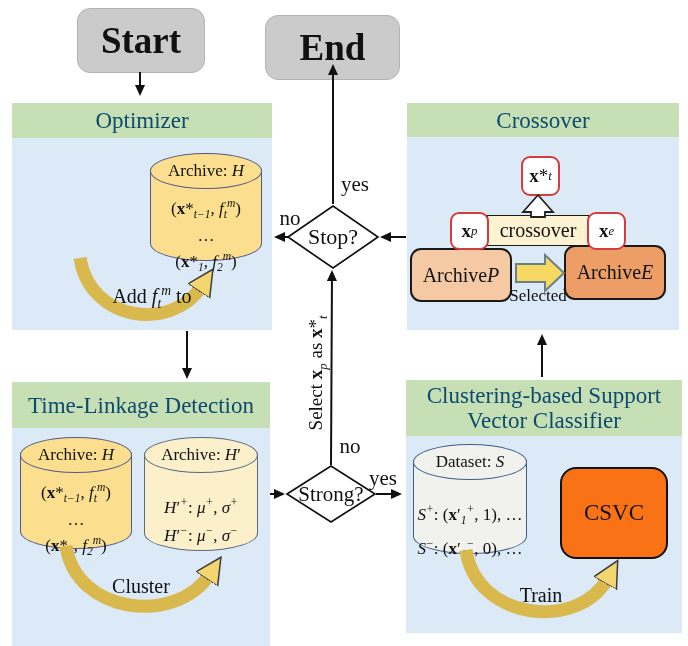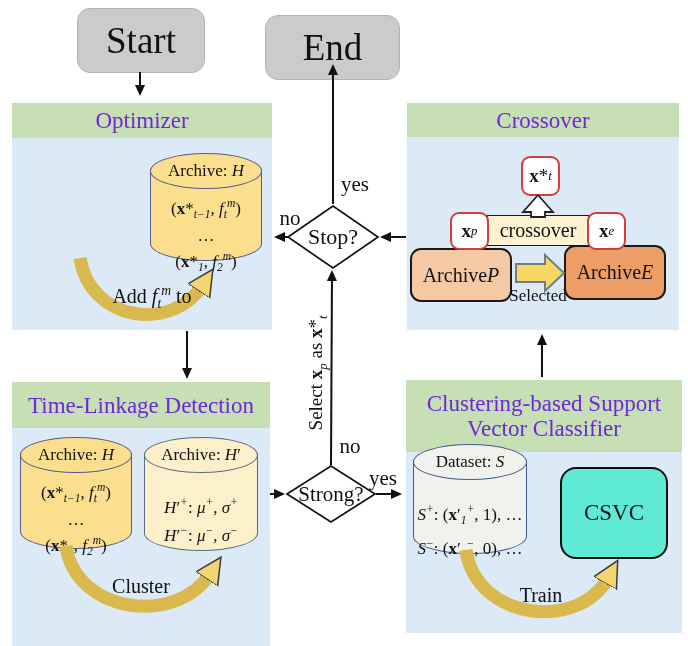--- a/index.html
+++ b/index.html
@@ -4,28 +4,28 @@
 <style>
   html,body { margin:0; padding:0; background:#ffffff; }
   #canvas {
     position:relative; width:688px; height:646px; background:#ffffff;
     font-family:"Liberation Serif", serif; color:#111; overflow:hidden;
   }
   
   .terminal {
     position:absolute; background:#cbcbcb; border:1px solid #b3b3b3;
     border-radius:13px; display:flex; align-items:center; justify-content:center;
-    font-size:37px; color:#111;
+    font-size:37px; color:#111;font-weight:bold;
   }
   
   .panel { position:absolute; background:#dce9f6; }
   .panel .hdr {
     position:absolute; left:0; right:0; top:0; background:#c7dfb5;
     display:flex; align-items:center; justify-content:center; text-align:center;
-    font-size:23px; line-height:25px; color:#6d28d9;
+    font-size:23px; line-height:25px; color:#0c4a6e;
   }
   
   .cyl { position:absolute; }
   .cyl-cap {
     position:absolute; left:0; right:0; top:0; height:34px; border-radius:50%;
     border:1.5px solid var(--bc); background:var(--fc); z-index:2;
     display:flex; align-items:center; justify-content:center; font-size:17px;
   }
   .cyl-body {
     position:absolute; left:0; right:0; top:16px; bottom:0;
@@ -53,21 +53,21 @@
     display:flex; align-items:center; justify-content:center; font-size:20px;
   }
   .obox {
     position:absolute; border:2px solid #1a1a1a; border-radius:11px; z-index:2;
     display:flex; flex-direction:row; align-items:center; justify-content:center;
     font-size:20px; line-height:23px; text-align:center;
   }
   .obox.peach { background:#f5c9a4; }
   .obox.orange { background:#ec9e66; }
   .csvcbox {
-    position:absolute; background:#5eead4; border:2px solid #111; border-radius:16px;
+    position:absolute; background:#f97316; border:2px solid #111; border-radius:16px;
     display:flex; align-items:center; justify-content:center; font-size:23px; z-index:2;
   }
   
   #wires { position:absolute; left:0; top:0; z-index:4; pointer-events:none; }
   .lbl { position:absolute; z-index:5; text-align:center; color:#111; }
   .lbl.edge { font-size:21px; }
   .lbl.small { font-size:17px; }
   .lbl.mid { font-size:20px; }
   .lbl.diamond { font-size:22px; }
   .rot { transform:rotate(-90deg); transform-origin:center center; white-space:nowrap; font-size:19px; }
@@ -140,21 +140,21 @@
         <span class="m">Archive: <i>H</i>′</span>
       </div>
       <div class="cyl-lines two m">
         <div><i>H</i>′<sup>+</sup>: <i>μ</i><sup>+</sup>, <i>σ</i><sup>+</sup></div>
         <div><i>H</i>′<sup>−</sup>: <i>μ</i><sup>−</sup>, <i>σ</i><sup>−</sup></div>
       </div>
     </div>
   </div>
 
   <div class="panel" style="left:406px;top:380px;width:276px;height:253px">
-    <div class="hdr" style="height:56px;padding:8px 10px">Clustering-based Support Vector Classifier</div>
+    <div class="hdr" style="height:56px;padding:0 10px">Clustering-based Support Vector Classifier</div>
     <div class="cyl lgray" style="left:7px;top:64px;width:114px;height:110px">
       <div class="cyl-body"></div>
       <div class="cyl-cap m">
         <span class="m">Dataset: <i>S</i></span>
       </div>
       <div class="cyl-lines two m">
         <div><i>S</i><sup>+</sup>: (<b>x</b>′<sub>1</sub><sup>+</sup>, 1), …</div>
         <div><i>S</i><sup>−</sup>: (<b>x</b>′<sub>1</sub><sup>−</sup>, 0), …</div>
       </div>
     </div>

